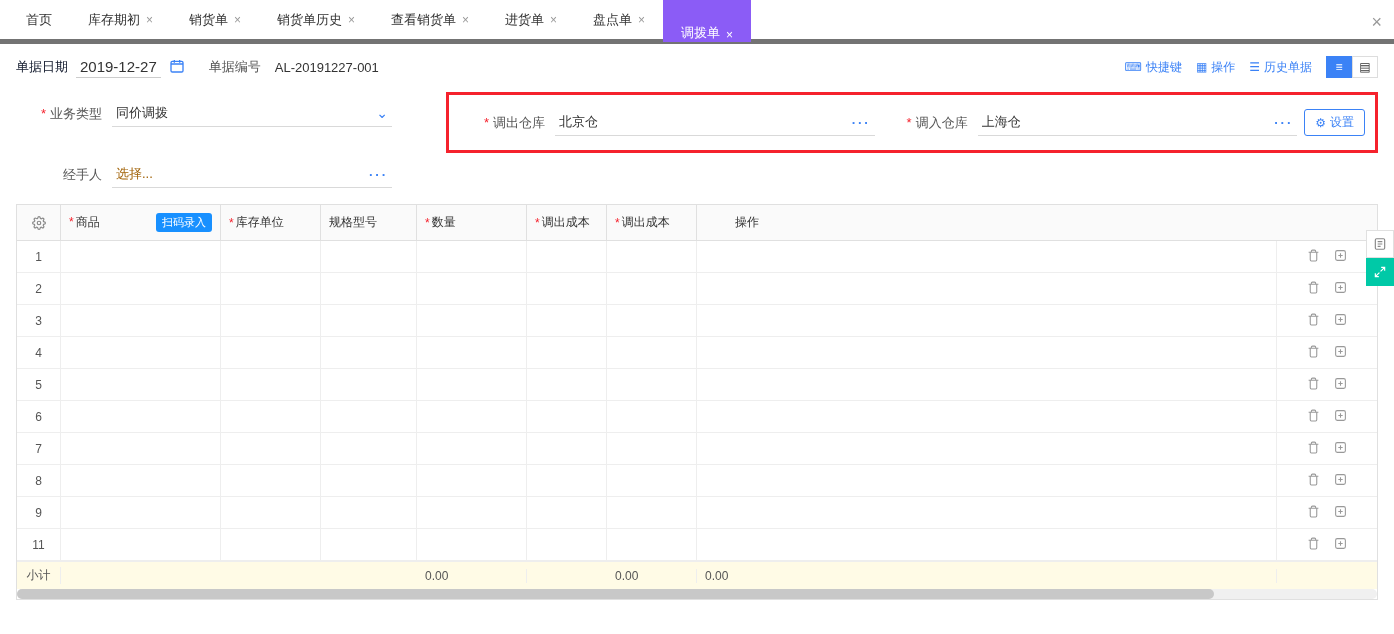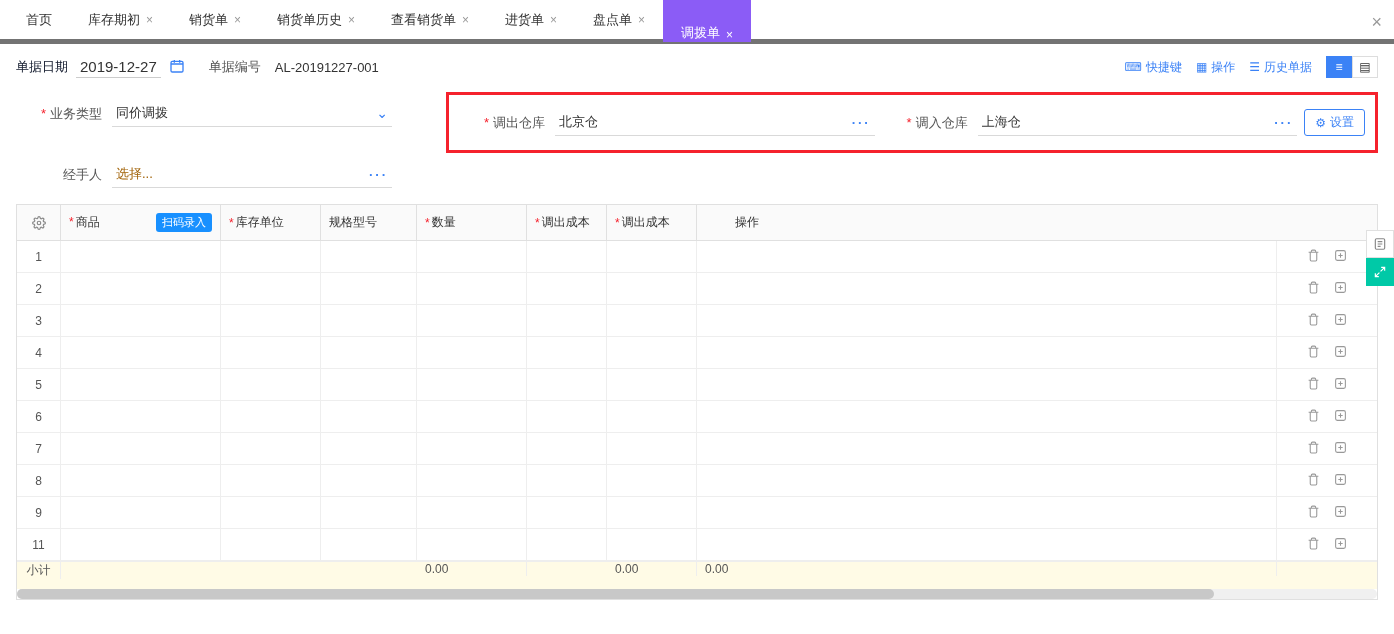--- a/index.html
+++ b/index.html
@@ -50,21 +50,21 @@
 .c-cost { width: 80px; }
 .c-amt { width: 90px; }
 .c-avail { flex: 1; }
 .c-op { width: 100px; justify-content: center; border-right: none; }
 .scan-badge { background: #1890ff; color: #fff; font-size: 11px; padding: 2px 6px; border-radius: 3px; }
 .grid-body { max-height: 360px; overflow-y: auto; }
 .grid-row { display: flex; border-bottom: 1px solid #eee; height: 32px; align-items: stretch; }
 .gc { border-right: 1px solid #eee; display: flex; align-items: center; padding: 0 8px; font-size: 12px; color: #555; }
 .gc.c-op { justify-content: center; gap: 14px; color: #999; border-right: none; }
 .op-icon { cursor: pointer; font-size: 13px; }
-.grid-foot { display: flex; background: #fffbe6; height: 28px; align-items: flex-start; border-top: 1px solid #eee; }
+.grid-foot { display: flex; background: #fffbe6; height: 28px; align-items: center; border-top: 1px solid #eee; }
 .scrollbar { height: 10px; background: #f0f0f0; margin: 0; border-radius: 5px; position: relative; }
 .scrollbar-thumb { position: absolute; left: 0; top: 0; height: 10px; width: 88%; background: #c8c8c8; border-radius: 5px; }
 .side-icons { position: fixed; right: 0; top: 230px; display: flex; flex-direction: column; }
 .side-icon { width: 28px; height: 28px; display: flex; align-items: center; justify-content: center; border: 1px solid #e0e0e0; background: #fff; cursor: pointer; font-size: 14px; }
 .side-icon.green { background: #00c9a7; color: #fff; border-color: #00c9a7; }
 </style>
 </head>
 <body>
 
 <div class="tabs">

